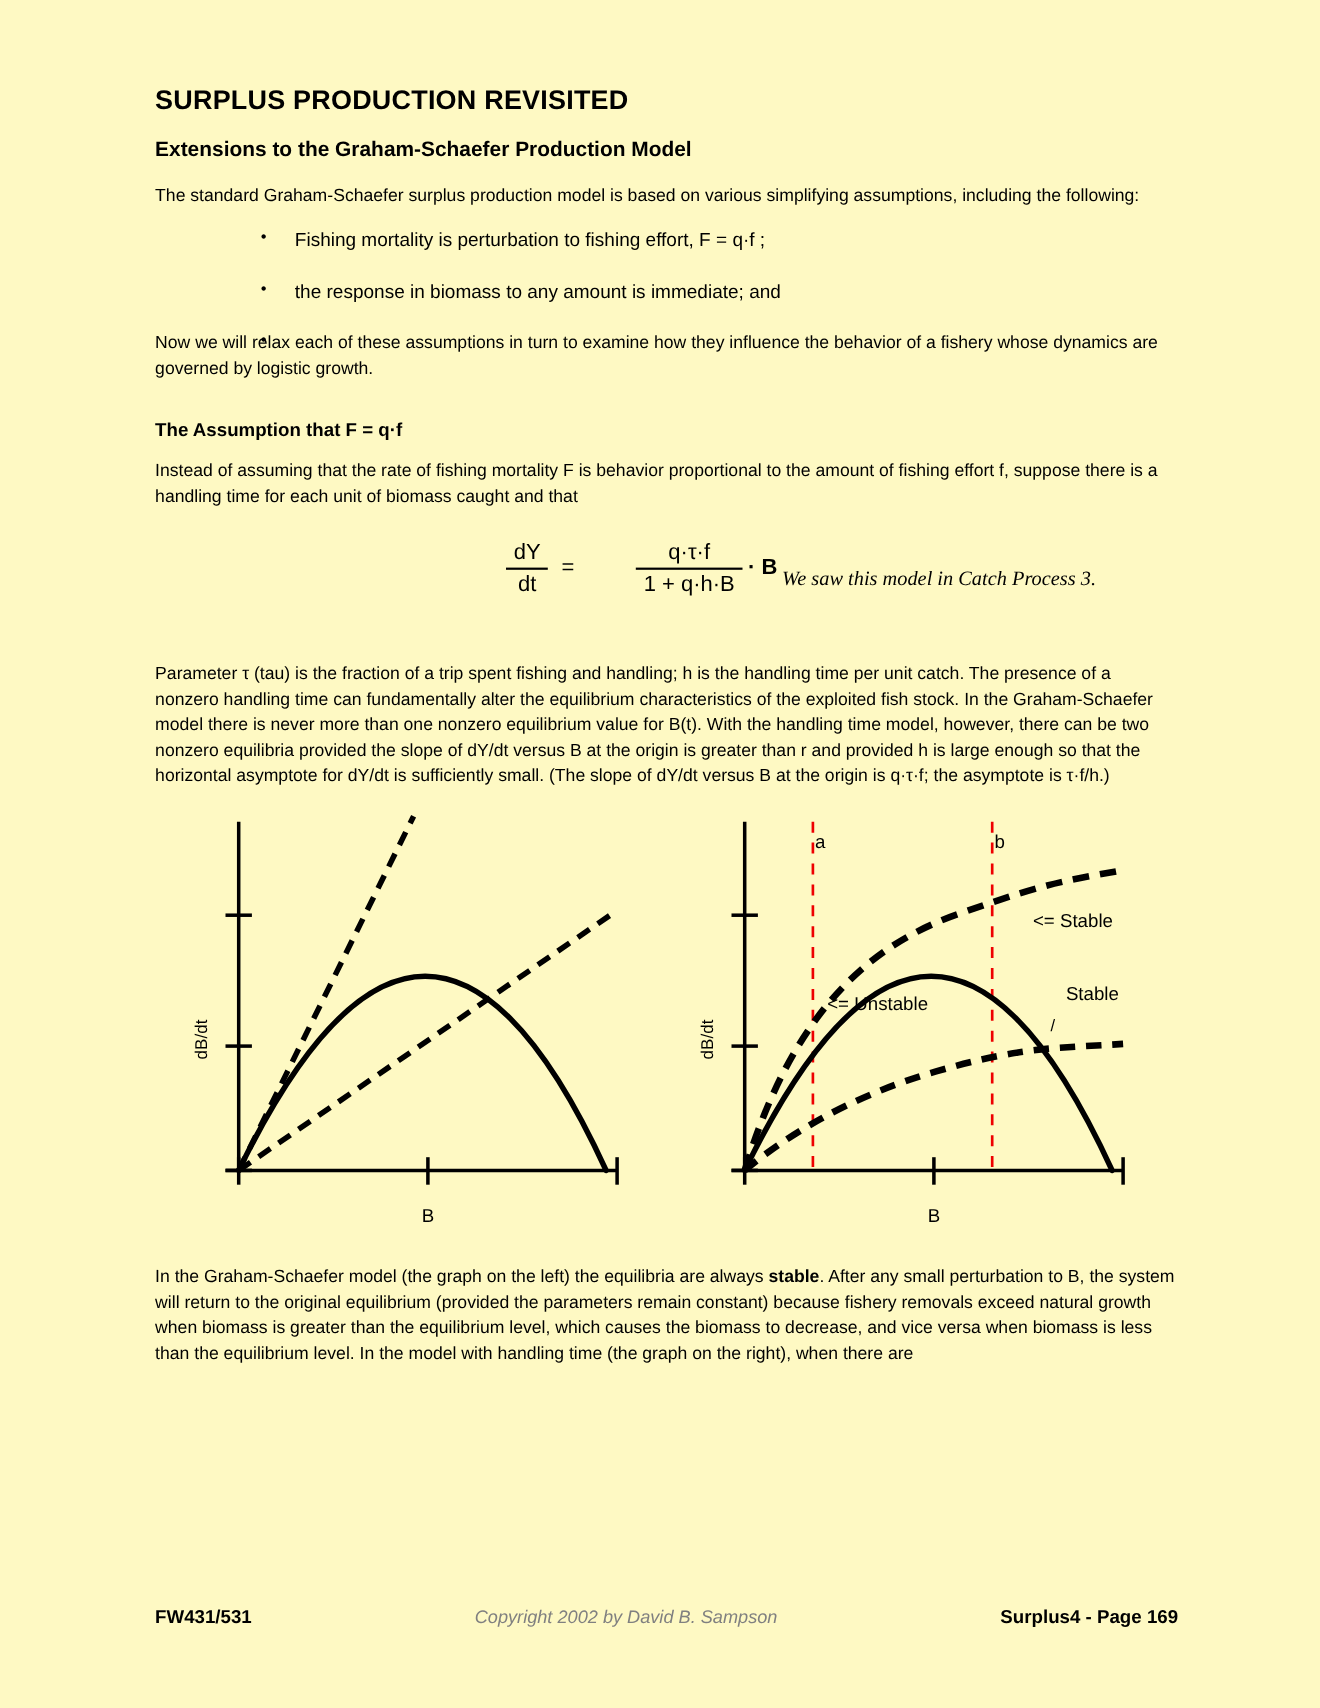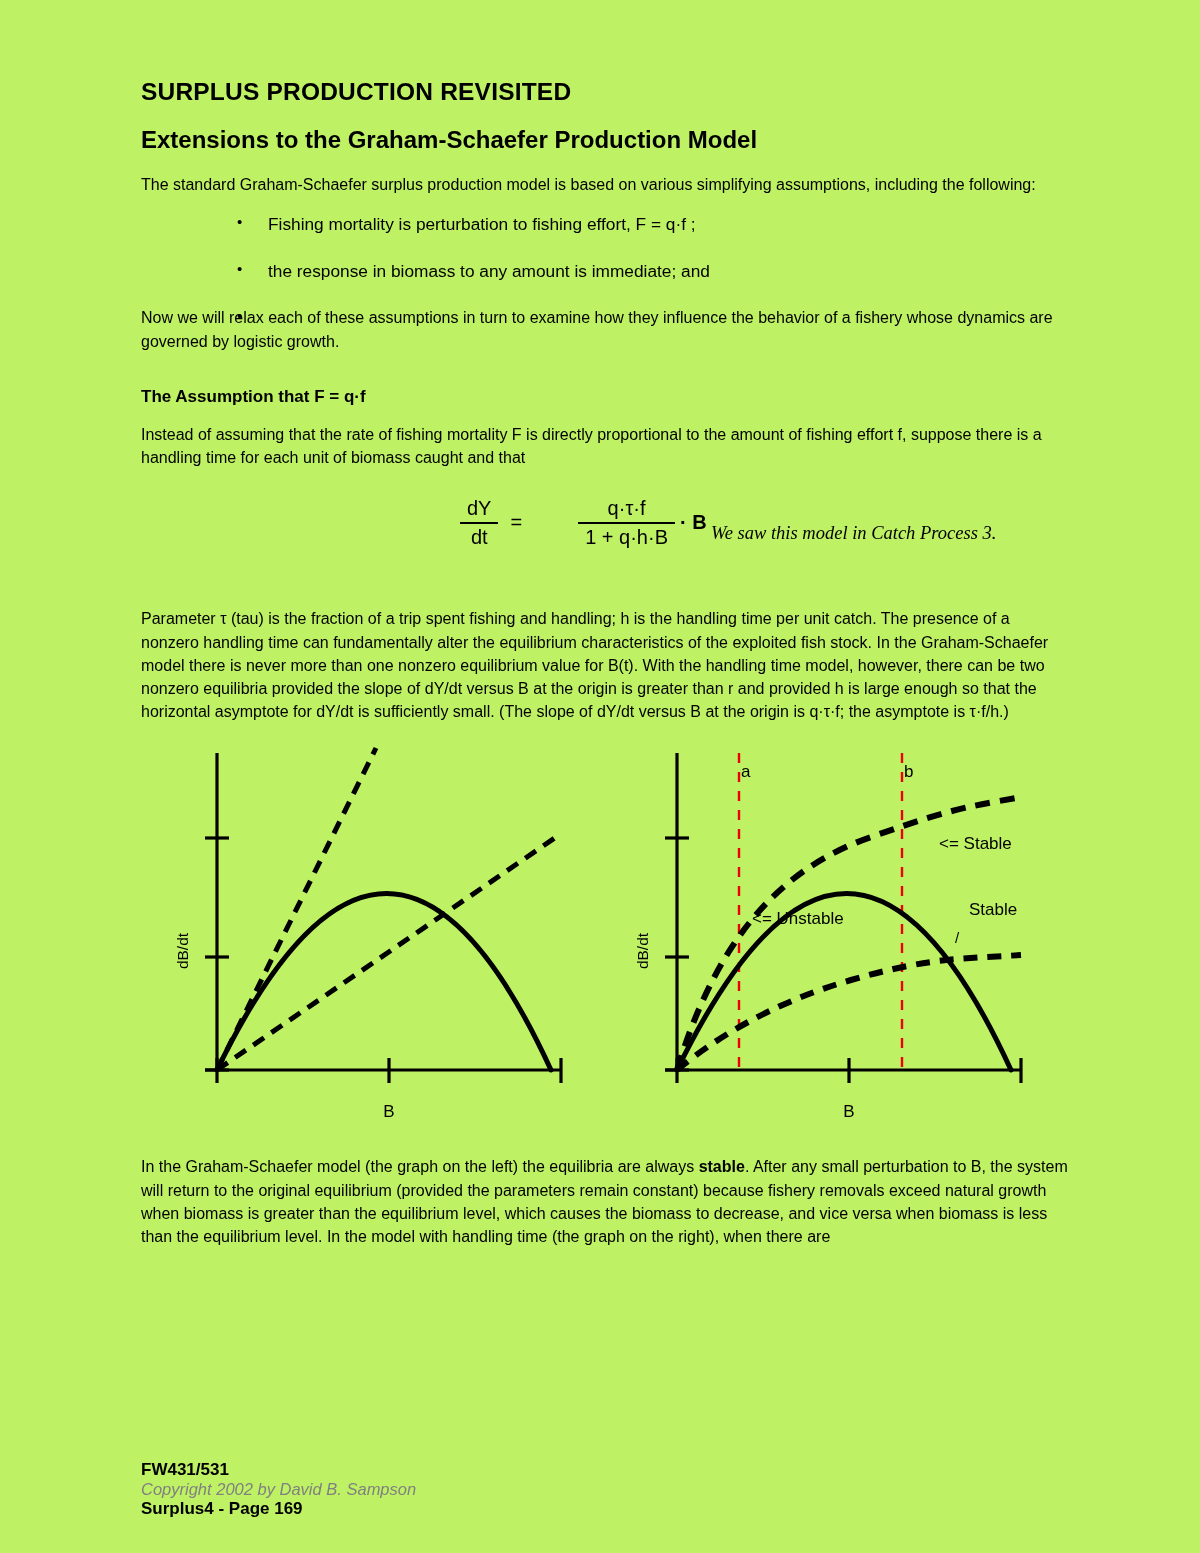--- a/index.html
+++ b/index.html
@@ -8,39 +8,39 @@
     background: #ffffff;
   }
   body {
     font-family: "Liberation Sans", sans-serif;
     color: #000000;
   }
   .page {
     position: relative;
     width: 1200px;
     height: 1553px;
-    background: #bef264;
+    background: #fef9c3;
     overflow: hidden;
     box-sizing: border-box;
   }
   .content {
     position: absolute;
     left: 141px;
     top: 78px;
     width: 930px;
   }
   .doc-title {
     font-size: 24.5px;
     font-weight: bold;
     letter-spacing: 0.2px;
     margin: 0 0 20px 0;
     line-height: 1.15;
   }
   .section-title {
-    font-size: 24px;
+    font-size: 19px;
     font-weight: bold;
     margin: 0 0 18px 0;
     line-height: 1.2;
   }
   .section-title-2 {
     font-size: 17px;
     font-weight: bold;
     margin: 34px 0 16px 0;
     line-height: 1.2;
   }
@@ -129,21 +129,20 @@
 
   
   .footer {
     position: absolute;
     left: 141px;
     top: 1460px;
     width: 930px;
     display: flex;
     align-items: baseline;
     font-size: 17px;
-    flex-direction: column;
   }
   .footer .left { font-weight: bold; white-space: nowrap; }
   .footer .center {
     flex: 1;
     text-align: center;
     font-style: italic;
     color: #808080;
     font-size: 16.5px;
   }
   .footer .right { font-weight: bold; white-space: nowrap; }
@@ -173,21 +172,21 @@
       </li>
       <li>
         <span class="bullet">•</span>
       </li>
     </ul>
 
     <p class="body-text">Now we will relax each of these assumptions in turn to examine how they influence the behavior of a fishery whose dynamics are governed by logistic growth.</p>
 
     <h2 class="section-title-2">The Assumption that F = q·f</h2>
 
-    <p class="body-text">Instead of assuming that the rate of fishing mortality F is directly proportional to  the amount of fishing effort f, suppose there is a handling time for each unit of biomass caught and that</p>
+    <p class="body-text">Instead of assuming that the rate of fishing mortality F is behavior proportional to  the amount of fishing effort f, suppose there is a handling time for each unit of biomass caught and that</p>
 
     <div class="equation-row">
       <div class="equation">
         <span class="frac">
           <span class="num">dY</span>
           <span class="bar"></span>
           <span class="den">dt</span>
         </span>
         <span class="eq-sign">=</span>
         <span class="frac">

